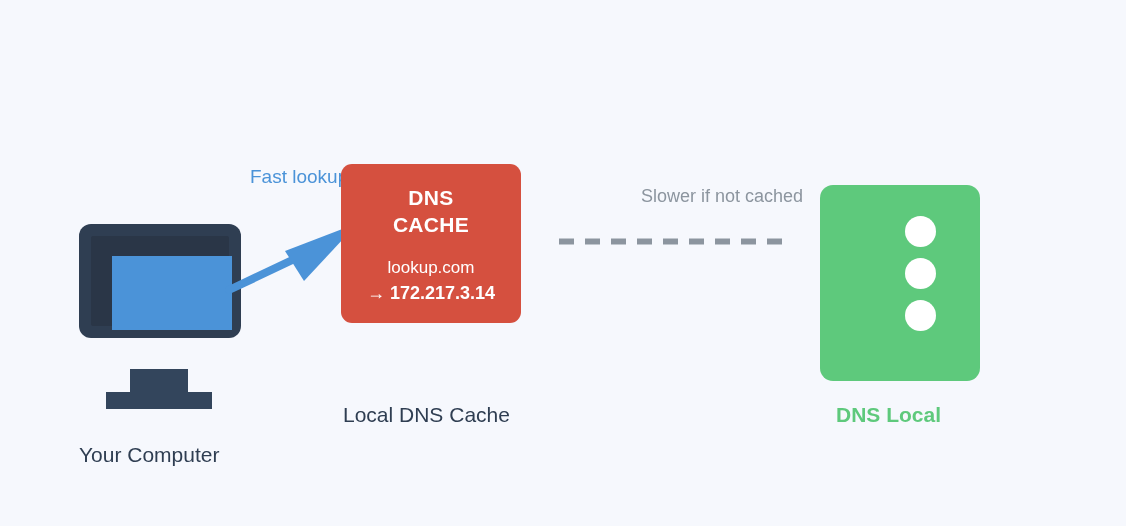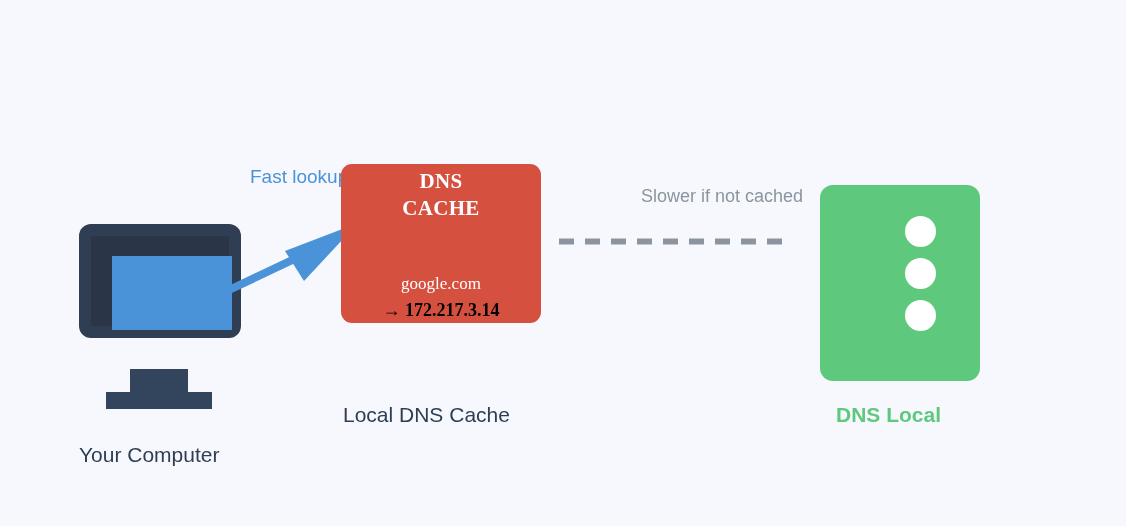--- a/index.html
+++ b/index.html
@@ -89,32 +89,31 @@
     color: #4b93d8;
     white-space: nowrap;
     z-index: 1;
   }
 
   
   .cache-box {
     position: absolute;
     left: 341px;
     top: 164px;
-    width: 200px;
+    width: 180px;
     height: 159px;
     background: #d5503f;
     border-radius: 11px;
     z-index: 2;
     display: flex;
     flex-direction: column;
     align-items: center;
-    justify-content: space-between;
+    justify-content: center;
     box-sizing: border-box;
     padding-top: 4px;
-    font-family: Liberation Serif, serif;
   }
   .cache-title {
     font-size: 21px;
     font-weight: bold;
     color: #ffffff;
     line-height: 1.28;
     text-align: center;
     letter-spacing: 0.3px;
   }
   .cache-record {
@@ -122,21 +121,21 @@
     text-align: center;
   }
   .cache-domain {
     font-size: 17px;
     color: #ffffff;
     line-height: 1.45;
   }
   .cache-ip {
     font-size: 18px;
     font-weight: bold;
-    color: #000000;
+    color: #ffffff;
     line-height: 1.45;
     white-space: nowrap;
   }
 
   
   .dashed-link {
     position: absolute;
     left: 557px;
     top: 238px;
     width: 234px;
@@ -216,21 +215,21 @@
   </svg>
 
   <div class="fast-lookup-label">Fast lookup!</div>
 
   <div class="cache-box">
     <div class="cache-title">
       <div>DNS</div>
       <div>CACHE</div>
     </div>
     <div class="cache-record">
-      <div class="cache-domain">google.com</div>
+      <div class="cache-domain">lookup.com</div>
       <div class="cache-ip">→ 172.217.3.14</div>
     </div>
   </div>
 
   <div class="slower-label">Slower if not cached</div>
 
   <svg class="dashed-link" viewBox="0 0 234 7">
     <line x1="2" y1="3.5" x2="232" y2="3.5" stroke="#8c959f" stroke-width="6" stroke-dasharray="15 11" stroke-linecap="butt"></line>
   </svg>
 

